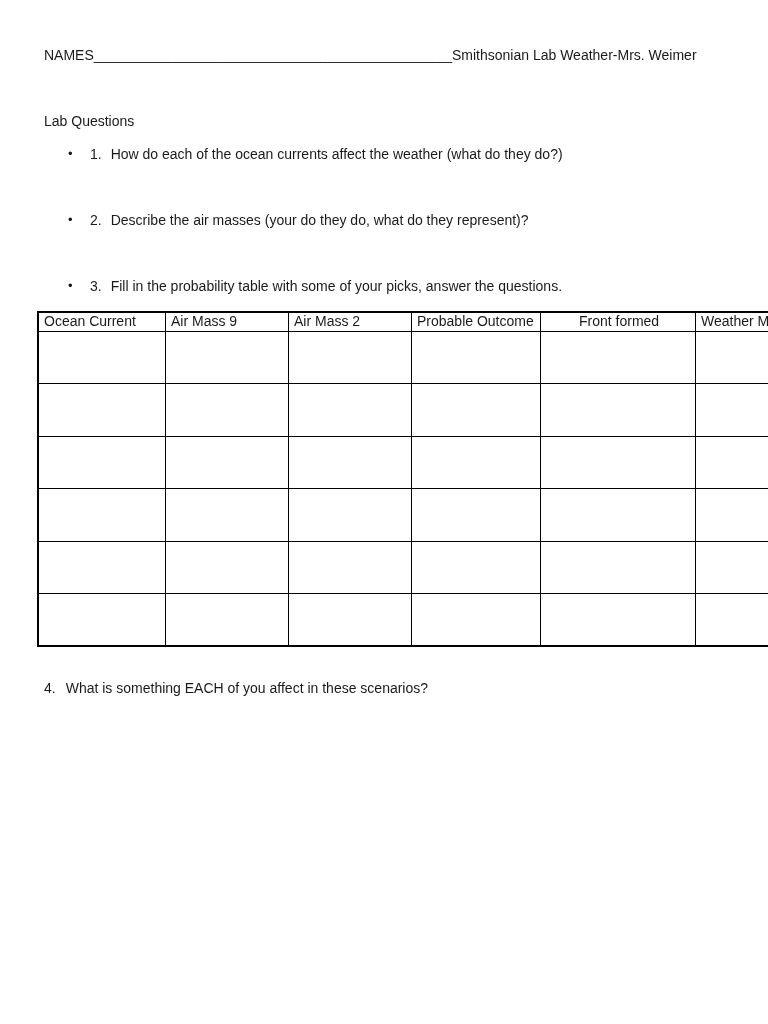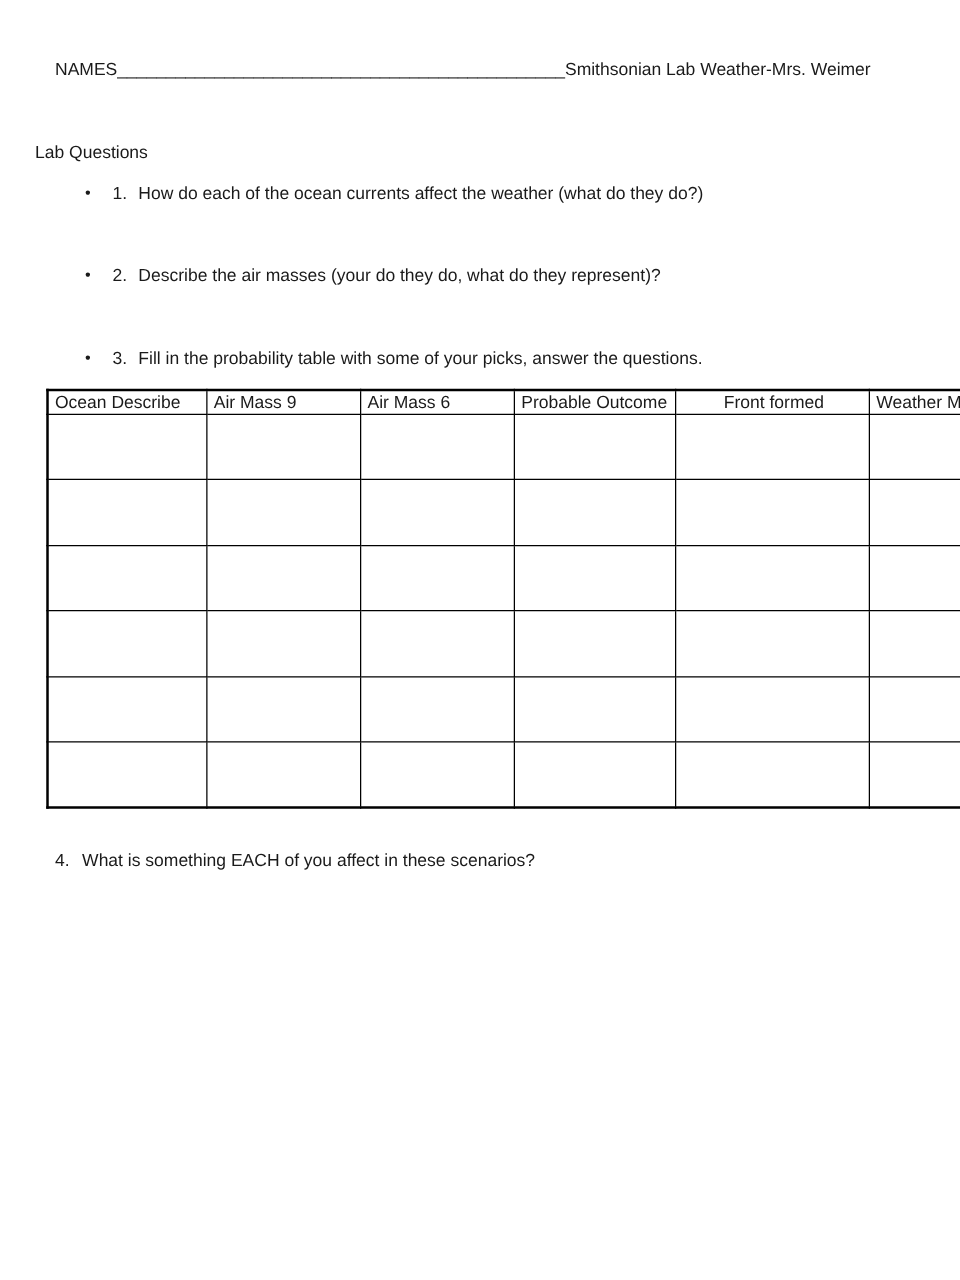--- a/index.html
+++ b/index.html
@@ -31,21 +31,21 @@
     top: 80px;
     left: 44px;
   }
   a.doclink {
     color: #0563C1;
     text-decoration: underline;
     cursor: pointer;
   }
   .section-title {
     top: 113px;
-    left: 28px;
+    left: 44px;
   }
 
   .bullet-item {
     left: 68px;
     width: 660px;
     display: flex;
     align-items: flex-start;
   }
   .b1 { top: 146px; }
   .b2 { top: 212px; }
@@ -131,23 +131,23 @@
 
   <div class="abs bullet-item b3">
     <span class="bullet">•</span>
     <span class="qnum">3.</span>
     <span class="qtext">Fill in the probability table with some of your picks, answer the questions.</span>
   </div>
 
   <table class="doc-table t1">
     <thead>
       <tr>
-          <th class="c0">Ocean Describe</th>
+          <th class="c0">Ocean Current</th>
           <th class="c1">Air Mass 9</th>
-          <th class="c2">Air Mass 6</th>
+          <th class="c2">Air Mass 2</th>
           <th class="c3">Probable Outcome</th>
           <th class="c4">Front formed</th>
           <th class="c5">Weather Made</th>
         </tr>
     </thead>
     <tbody>
         <tr>
           <td class="c0"></td>
           <td class="c1"></td>
           <td class="c2"></td>

